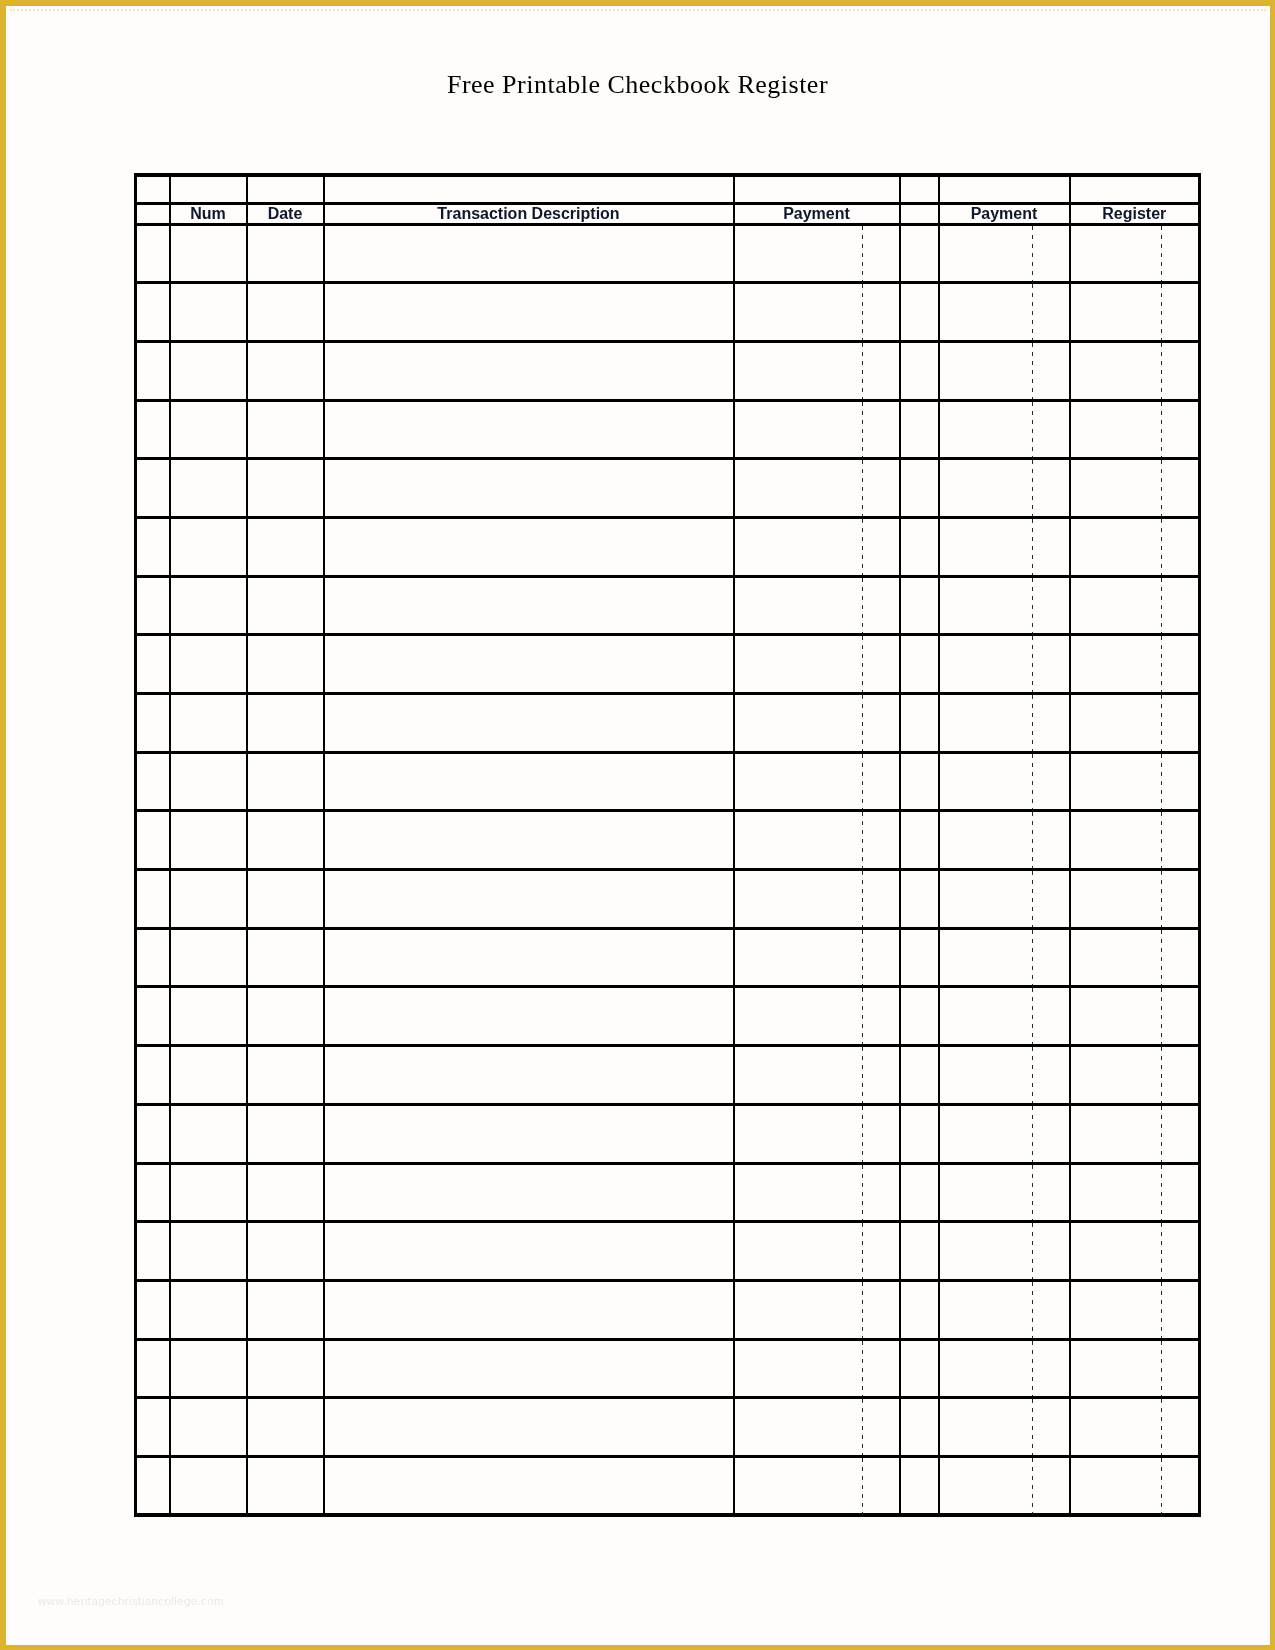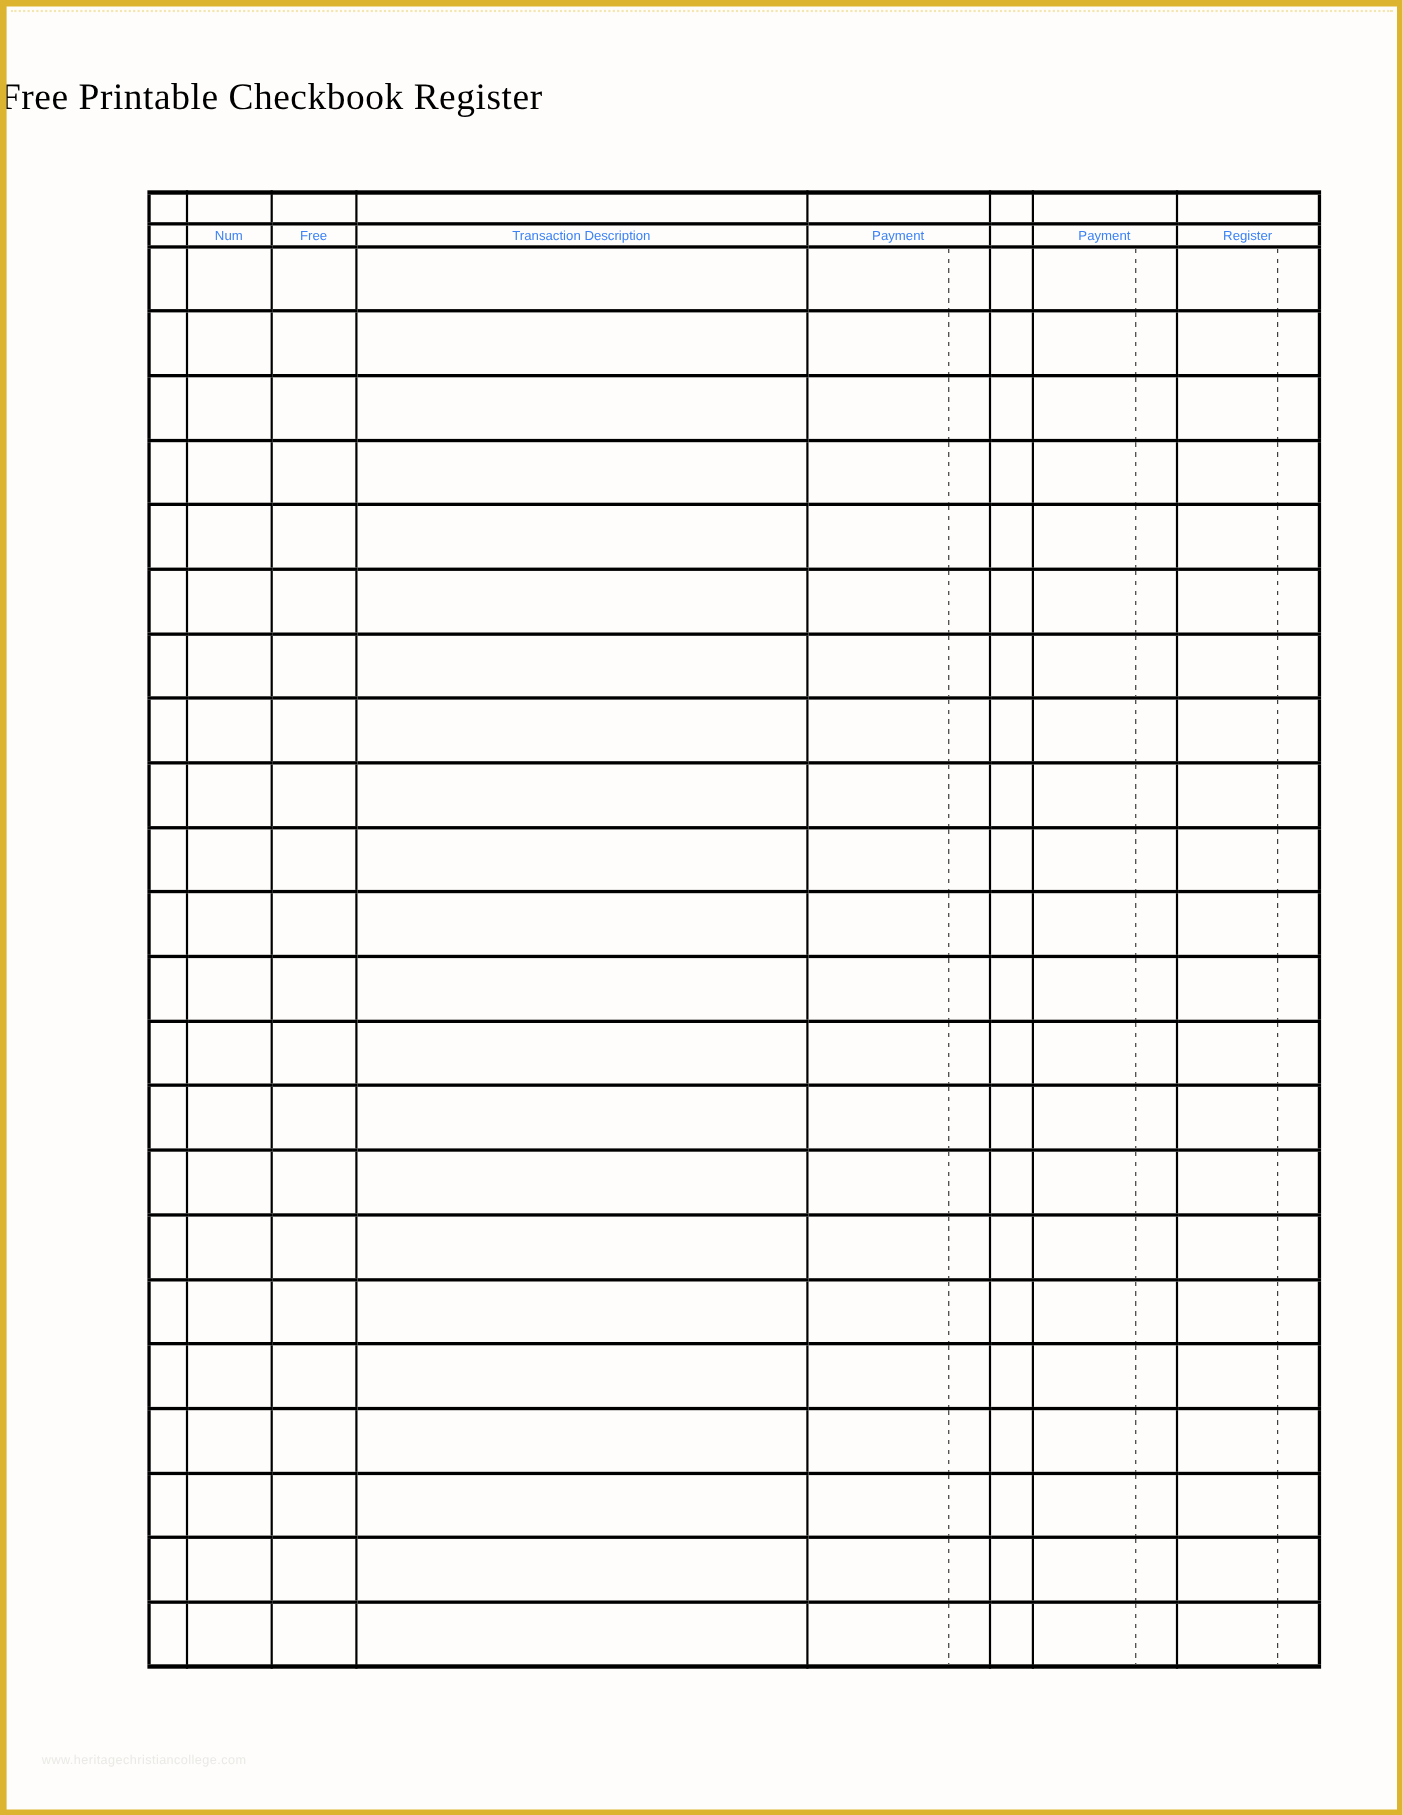--- a/index.html
+++ b/index.html
@@ -32,24 +32,24 @@
     height: 0;
     border-top: 2px dotted #F3E6AE;
     pointer-events: none;
   }
   .page-title {
     position: absolute;
     top: 70px;
     left: 0;
     width: 100%;
     margin: 0;
-    text-align: left;
+    text-align: center;
     font-family: "Liberation Serif", serif;
     font-weight: normal;
-    font-size: 34px;
+    font-size: 26px;
     color: #000000;
     letter-spacing: 0.5px;
   }
   table.register {
     position: absolute;
     left: 134px;
     top: 173px;
     width: 1064px;
     table-layout: fixed;
     border-collapse: collapse;
@@ -66,26 +66,26 @@
     overflow: hidden;
   }
   tr.spacer-row {
     height: 28px;
   }
   tr.header-row {
     height: 21px;
   }
   tr.header-row td {
     border-bottom-width: 3px;
-    font-weight: normal;
-    font-size: 12px;
+    font-weight: bold;
+    font-size: 16px;
     text-align: center;
     vertical-align: middle;
     line-height: 1;
-    color: #3b82f6;
+    color: #0f172a;
   }
   tr.data-row {
     height: 58.7px;
   }
   td.money {
     background-image: repeating-linear-gradient(
       to bottom,
       #2a2a2a 0px, #2a2a2a 4px,
       transparent 4px, transparent 9px
     );
@@ -129,21 +129,21 @@
       <td></td>
       <td></td>
       <td></td>
       <td></td>
       <td></td>
       <td></td>
     </tr>
     <tr class="header-row">
       <td></td>
       <td>Num</td>
-      <td>Free</td>
+      <td>Date</td>
       <td>Transaction Description</td>
       <td>Payment</td>
       <td></td>
       <td>Payment</td>
       <td>Register</td>
     </tr>
   </thead>
   <tbody id="register-body">
       <tr class="data-row">
         <td></td>

